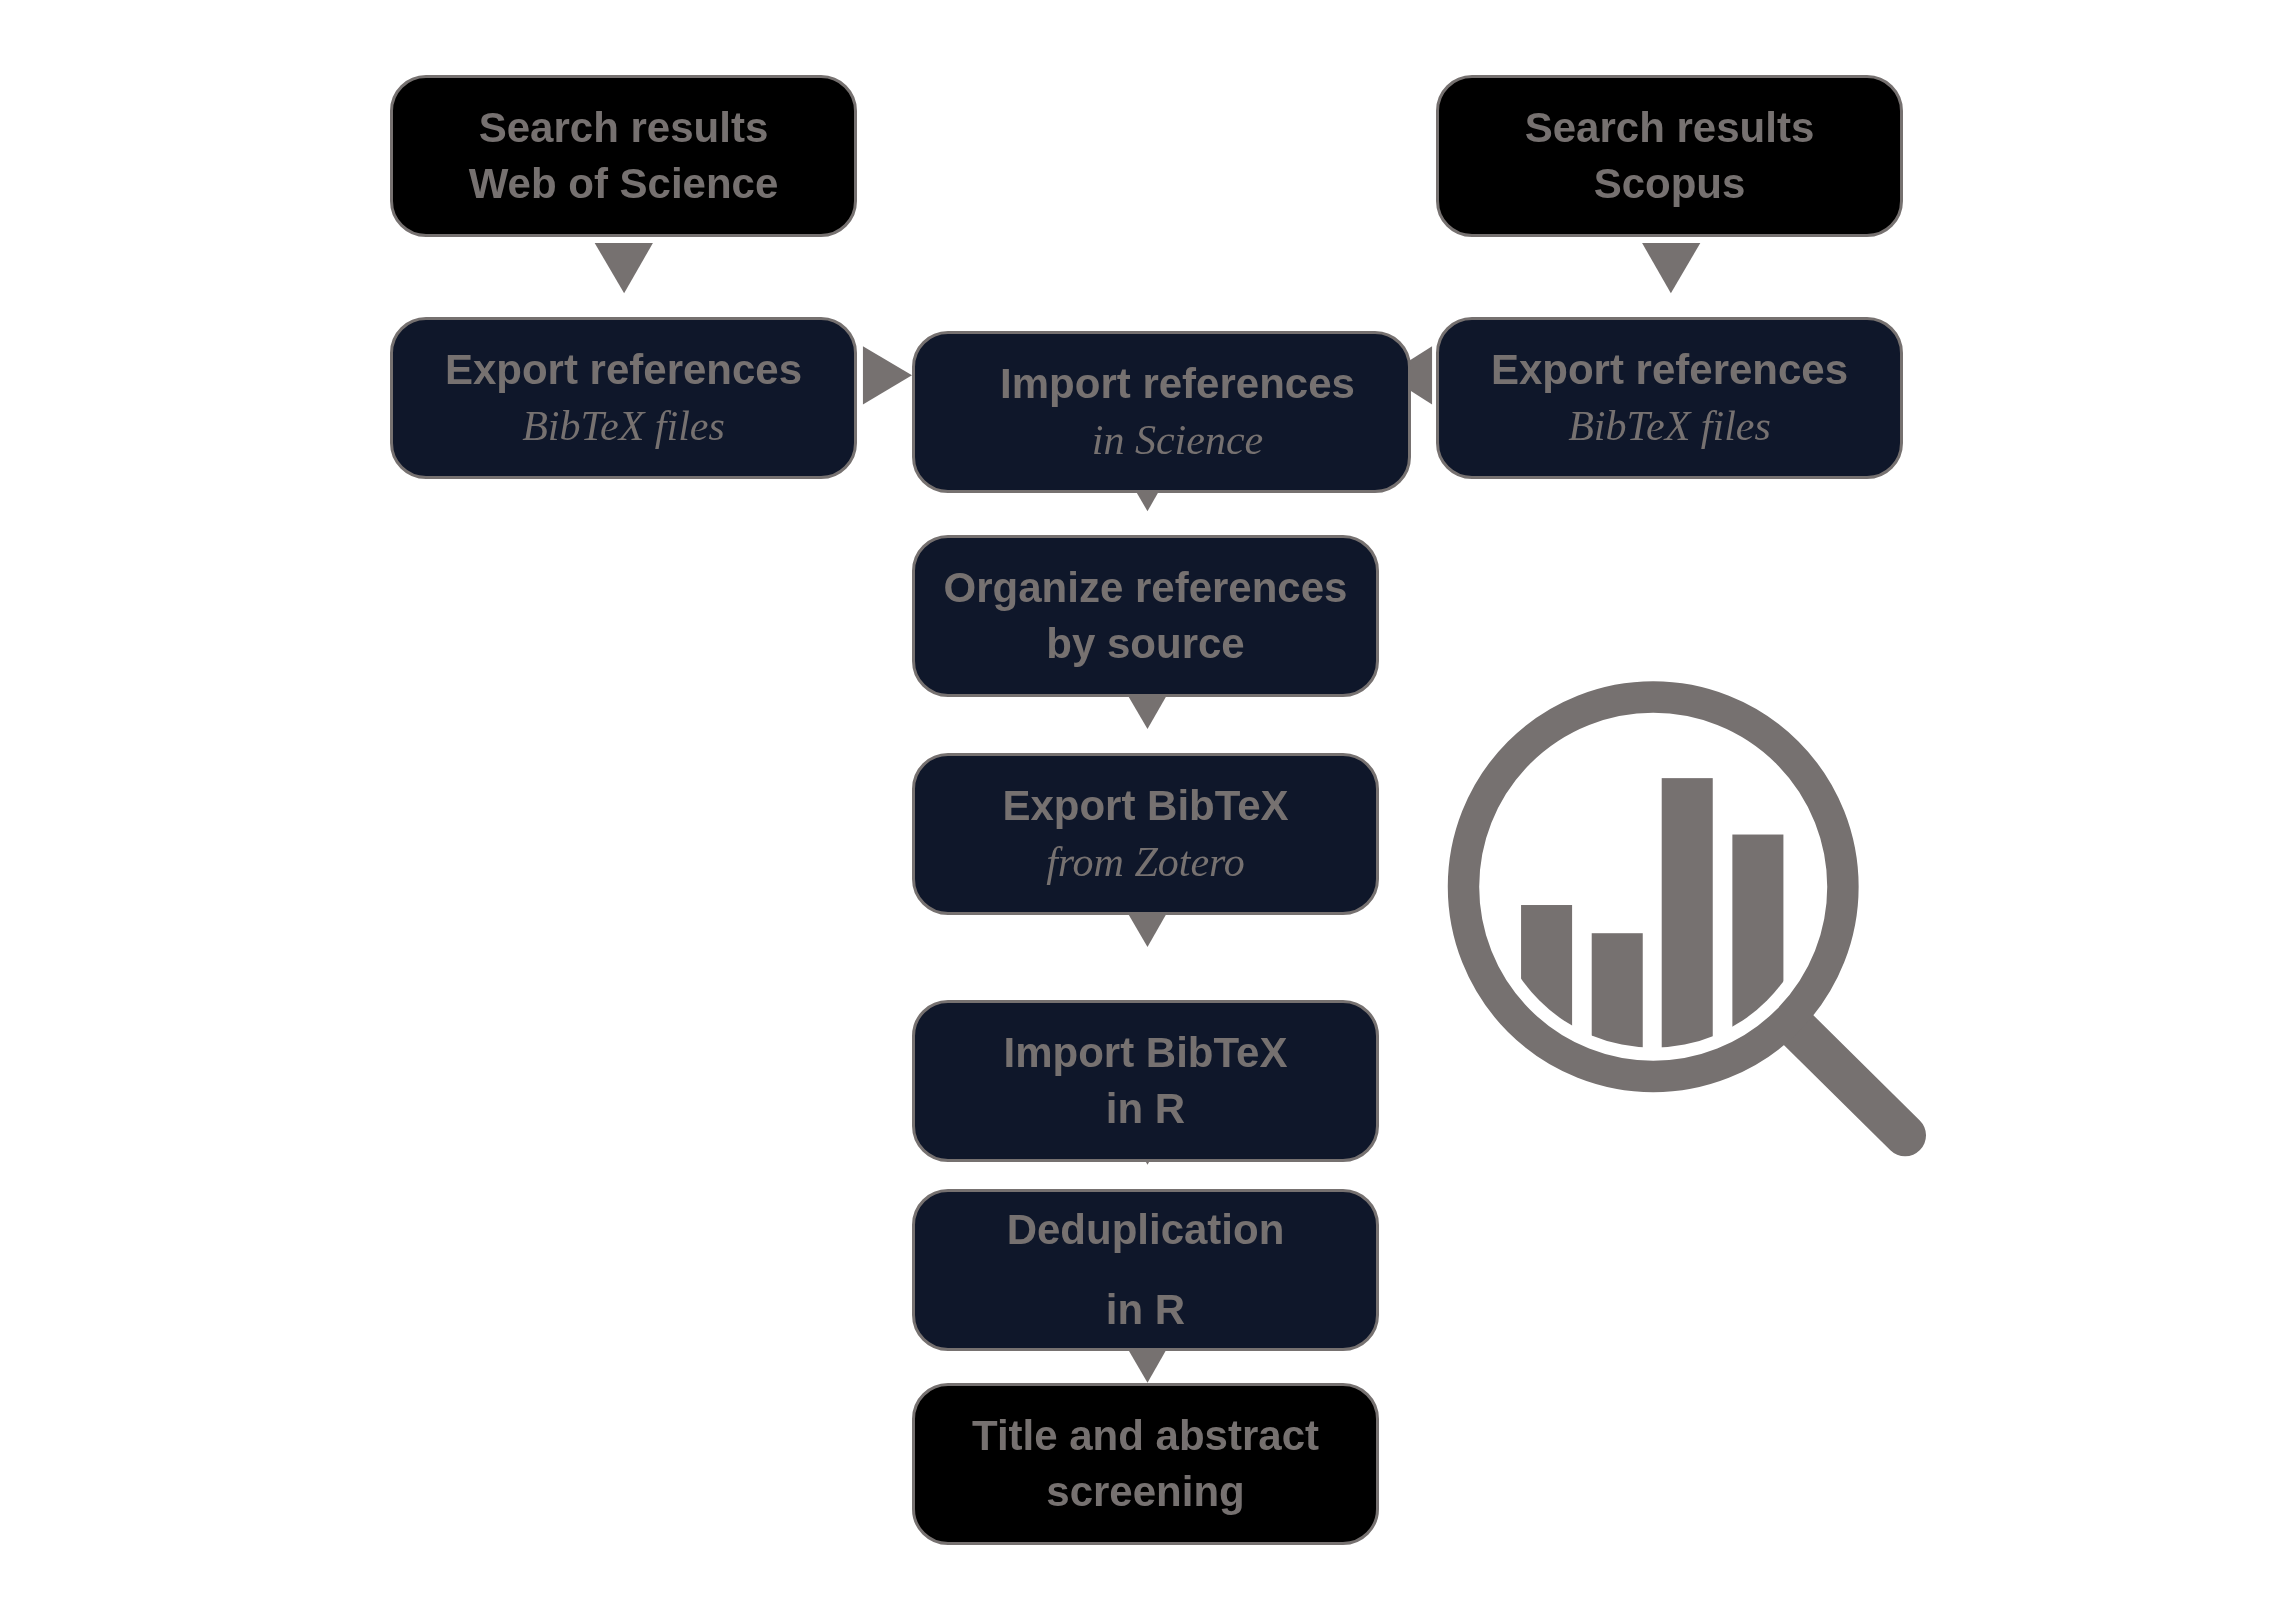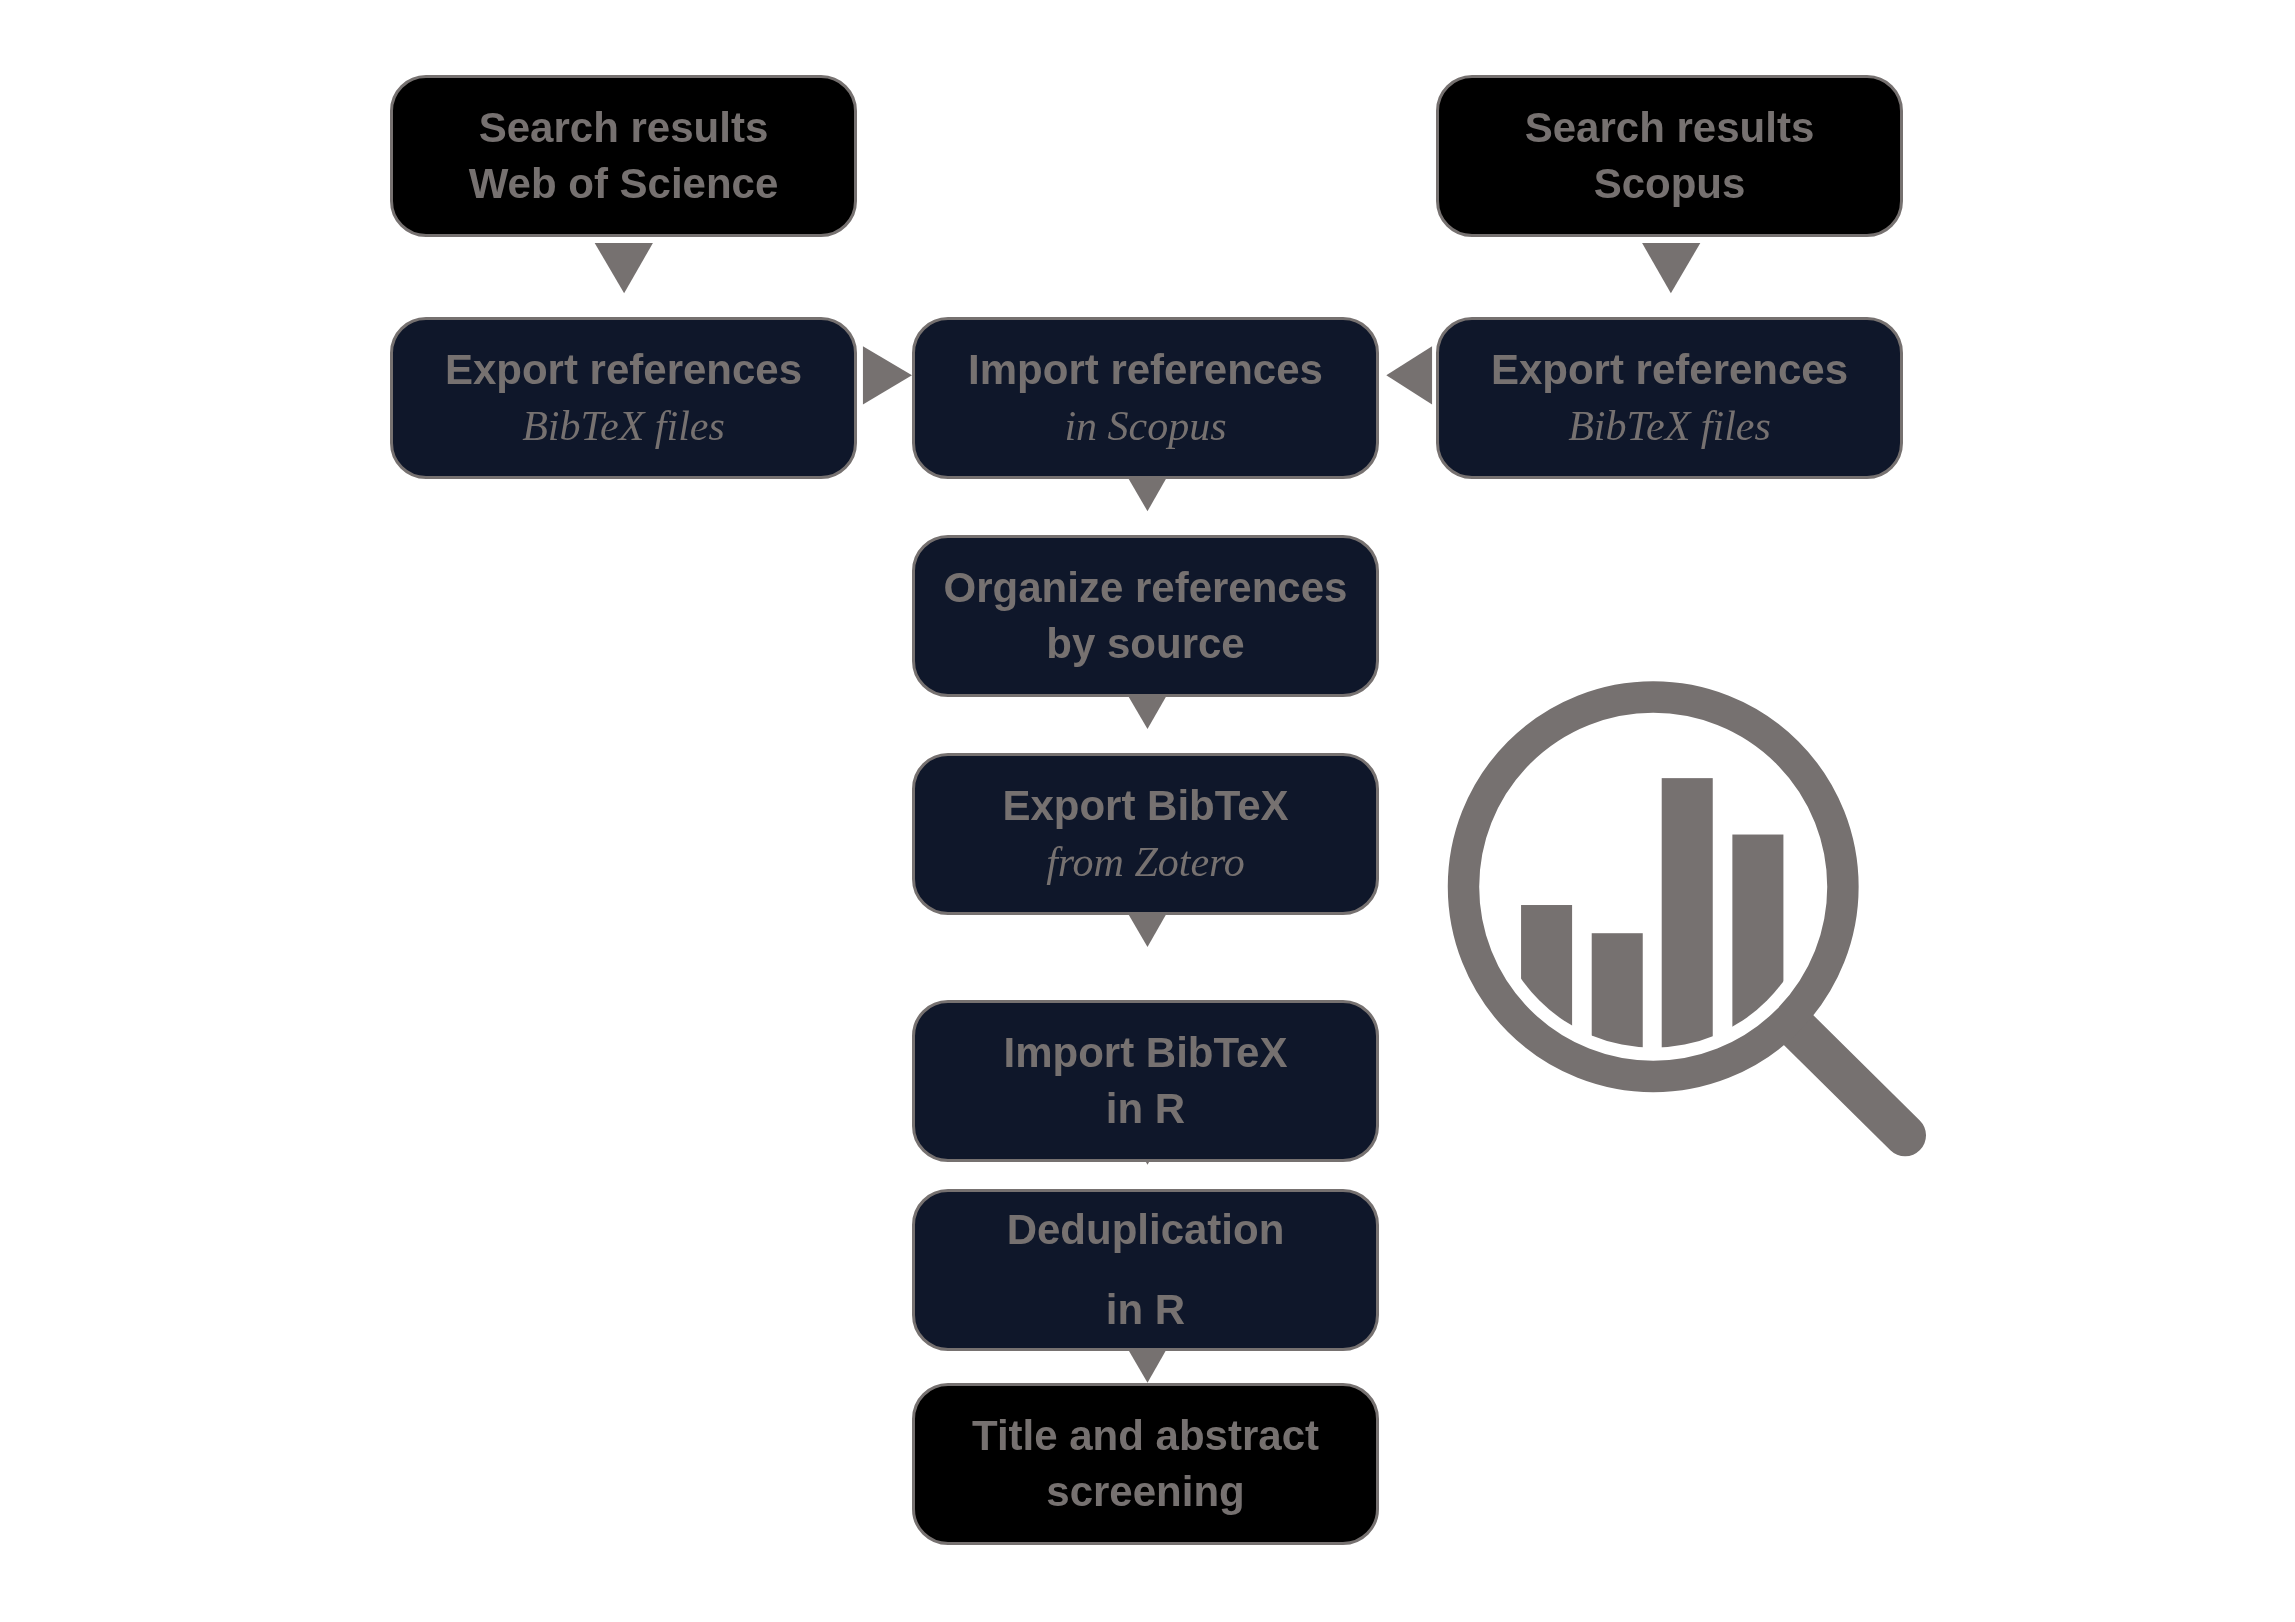--- a/index.html
+++ b/index.html
@@ -40,23 +40,23 @@
     <span class="line bold">Web of Science</span>
   </div>
 <div class="box dark" style="left:1436px; top:75px;">
     <span class="line bold">Search results</span>
     <span class="line bold">Scopus</span>
   </div>
 <div class="box gold" style="left:390px; top:293px;">
     <span class="line bold">Export references</span>
     <span class="line italic">BibTeX files</span>
   </div>
-<div class="box gold" style="left:912px; top:293px;">
+<div class="box gold" style="left:912px; top:307px;padding-left:32px;">
     <span class="line bold">Import references</span>
-    <span class="line italic">in Scopus</span>
+    <span class="line italic">in Science</span>
   </div>
 <div class="box gold" style="left:1436px; top:293px;">
     <span class="line bold">Export references</span>
     <span class="line italic">BibTeX files</span>
   </div>
 <div class="box gold" style="left:912px; top:511px;">
     <span class="line bold">Organize references</span>
     <span class="line bold">by source</span>
   </div>
 <div class="box gold" style="left:912px; top:729px;">

